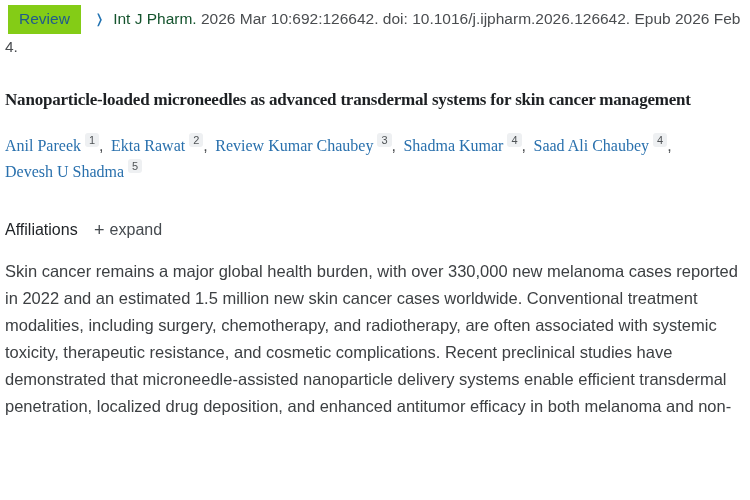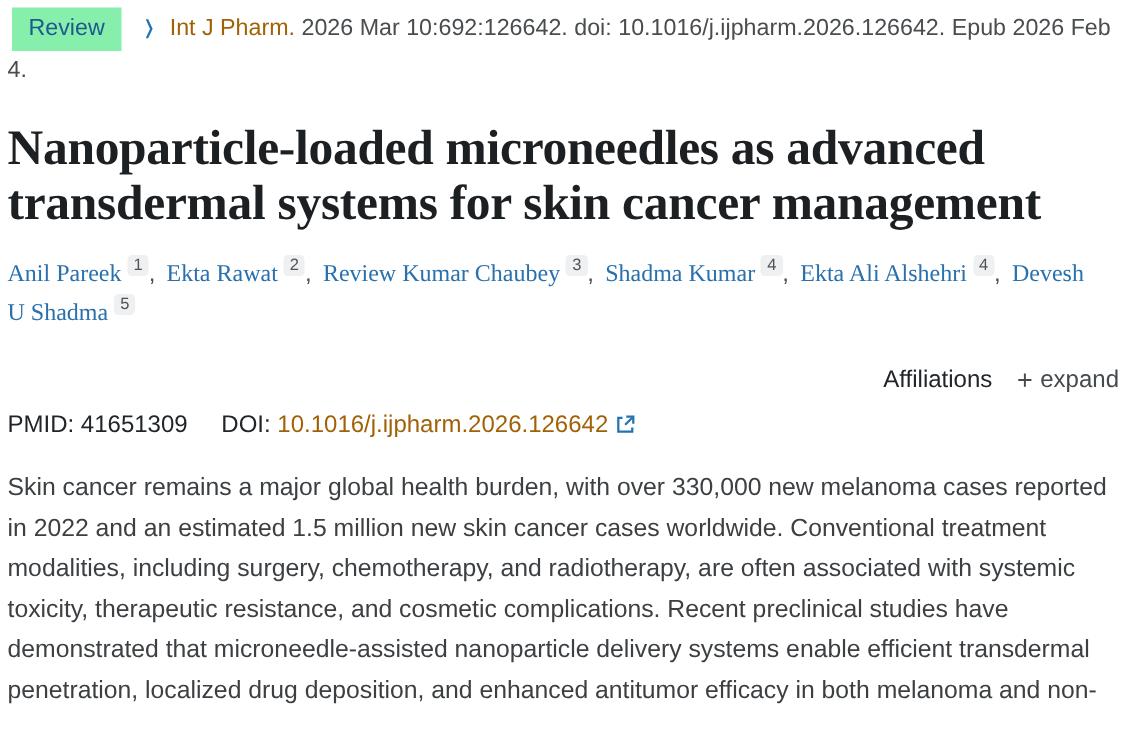--- a/index.html
+++ b/index.html
@@ -3,46 +3,46 @@
 <meta charset="utf-8">
 <style>
   * { margin:0; padding:0; box-sizing:border-box; }
   html,body { width:750px; height:500px; overflow:hidden; background:#ffffff; }
   body { font-family:"Liberation Sans","DejaVu Sans",sans-serif; color:#3c3f42; }
   .page { padding:5px 4px 0 5px; width:750px; }
 
   
   .cite { font-size:15.5px; line-height:26px; color:#4a4d50; }
   .review-badge {
-    display:inline-block; background:#86efac; color:#205a8c;
+    display:inline-block; background:#84cc16; color:#205a8c;
     padding:1px 11px 2px 11px; margin:0 12px 0 3px; font-size:15.5px;
   }
   .chevron { color:#2273b2; font-weight:700; font-size:14px; margin-right:7px; }
-  .link { color:#a16207; text-decoration:none; cursor:pointer; }
+  .link { color:#14532d; text-decoration:none; cursor:pointer; }
   .cite-rest { color:#4a4d50; }
 
   
   .title {
     font-family:"Liberation Serif","DejaVu Serif",serif;
-    font-size:33px; font-weight:700; color:#1d2023;
+    font-size:17px; font-weight:700; color:#1d2023;
     line-height:37px; margin-top:21px; letter-spacing:-0.2px; max-width:720px;
   }
 
   
   .authors { margin-top:15px; font-size:16px; line-height:26px; color:#4a4d50; max-width:720px; }
   .author-link { color:#2970ad; text-decoration:none; cursor:pointer;font-family:Liberation Serif, serif; }
   .sup-badge {
     display:inline-block; font-size:11px; line-height:14px; color:#4f5356;
     background:#eef0f2; border-radius:3px; padding:0 4px;
     position:relative; top:-7px; margin-left:4px;
   }
   .author-sep { margin-right:3px; }
 
   
-  .affil-row { margin-top:21px; font-size:16px; color:#212529;text-align:right; }
+  .affil-row { margin-top:35px; font-size:16px; color:#212529; }
   .expand-btn { color:#454a4f; cursor:pointer; margin-left:12px; display:inline-block; }
   .plus-icon { font-size:18px; font-weight:400; margin-right:5px; vertical-align:-1px; }
 
   
   .ids-row { margin-top:11px; font-size:16px; color:#212529; }
   .ids-label { color:#212529; }
   .pmid-value { color:#212529; }
   .doi-group { margin-left:18px; }
   .ext-icon { display:inline-block; margin-left:4px; vertical-align:-2px; }
 
@@ -68,37 +68,25 @@
     <span class="cite-rest">2026 Mar 10:692:126642. doi: 10.1016/j.ijpharm.2026.126642. Epub 2026 Feb 4.</span>
   </div>
 
   <h1 class="title">Nanoparticle-loaded microneedles as advanced transdermal systems for skin cancer management</h1>
 
   <div class="authors">
     <span><a class="author-link">Anil Pareek</a><span class="sup-badge">1</span><span class="author-sep">,</span></span>
     <span><a class="author-link">Ekta Rawat</a><span class="sup-badge">2</span><span class="author-sep">,</span></span>
     <span><a class="author-link">Review Kumar Chaubey</a><span class="sup-badge">3</span><span class="author-sep">,</span></span>
     <span><a class="author-link">Shadma Kumar</a><span class="sup-badge">4</span><span class="author-sep">,</span></span>
-    <span><a class="author-link">Ekta Ali Alshehri</a><span class="sup-badge">4</span><span class="author-sep">,</span></span>
+    <span><a class="author-link">Saad Ali Chaubey</a><span class="sup-badge">4</span><span class="author-sep">,</span></span>
     <span><a class="author-link">Devesh U Shadma</a><span class="sup-badge">5</span></span>
   </div>
 
   <div class="affil-row">
     <span>Affiliations</span>
     <span class="expand-btn"><span class="plus-icon">+</span><span>expand</span></span>
   </div>
 
-  <div class="ids-row">
-    <span class="ids-label">PMID:</span>
-    <span class="pmid-value">41651309</span>
-    <span class="doi-group">
-      <span class="ids-label">DOI:</span>
-      <a class="link">10.1016/j.ijpharm.2026.126642</a><span class="ext-icon"><svg width="14" height="14" viewBox="0 0 14 14" fill="none">
-            <path d="M5 2.5H2.2v9.3h9.3V9" stroke="#2273b2" stroke-width="1.5"></path>
-            <path d="M7.5 1.8h4.7v4.7" stroke="#2273b2" stroke-width="1.5"></path>
-            <path d="M12 2L6.8 7.2" stroke="#2273b2" stroke-width="1.5"></path>
-          </svg></span>
-    </span>
-  </div>
 
   <p class="abstract-text">Skin cancer remains a major global health burden, with over 330,000 new melanoma cases reported in 2022 and an estimated 1.5 million new skin cancer cases worldwide. Conventional treatment modalities, including surgery, chemotherapy, and radiotherapy, are often associated with systemic toxicity, therapeutic resistance, and cosmetic complications. Recent preclinical studies have demonstrated that microneedle-assisted nanoparticle delivery systems enable efficient transdermal penetration, localized drug deposition, and enhanced antitumor efficacy in both melanoma and non-</p>
 
 </div>
 
 </body></html>

